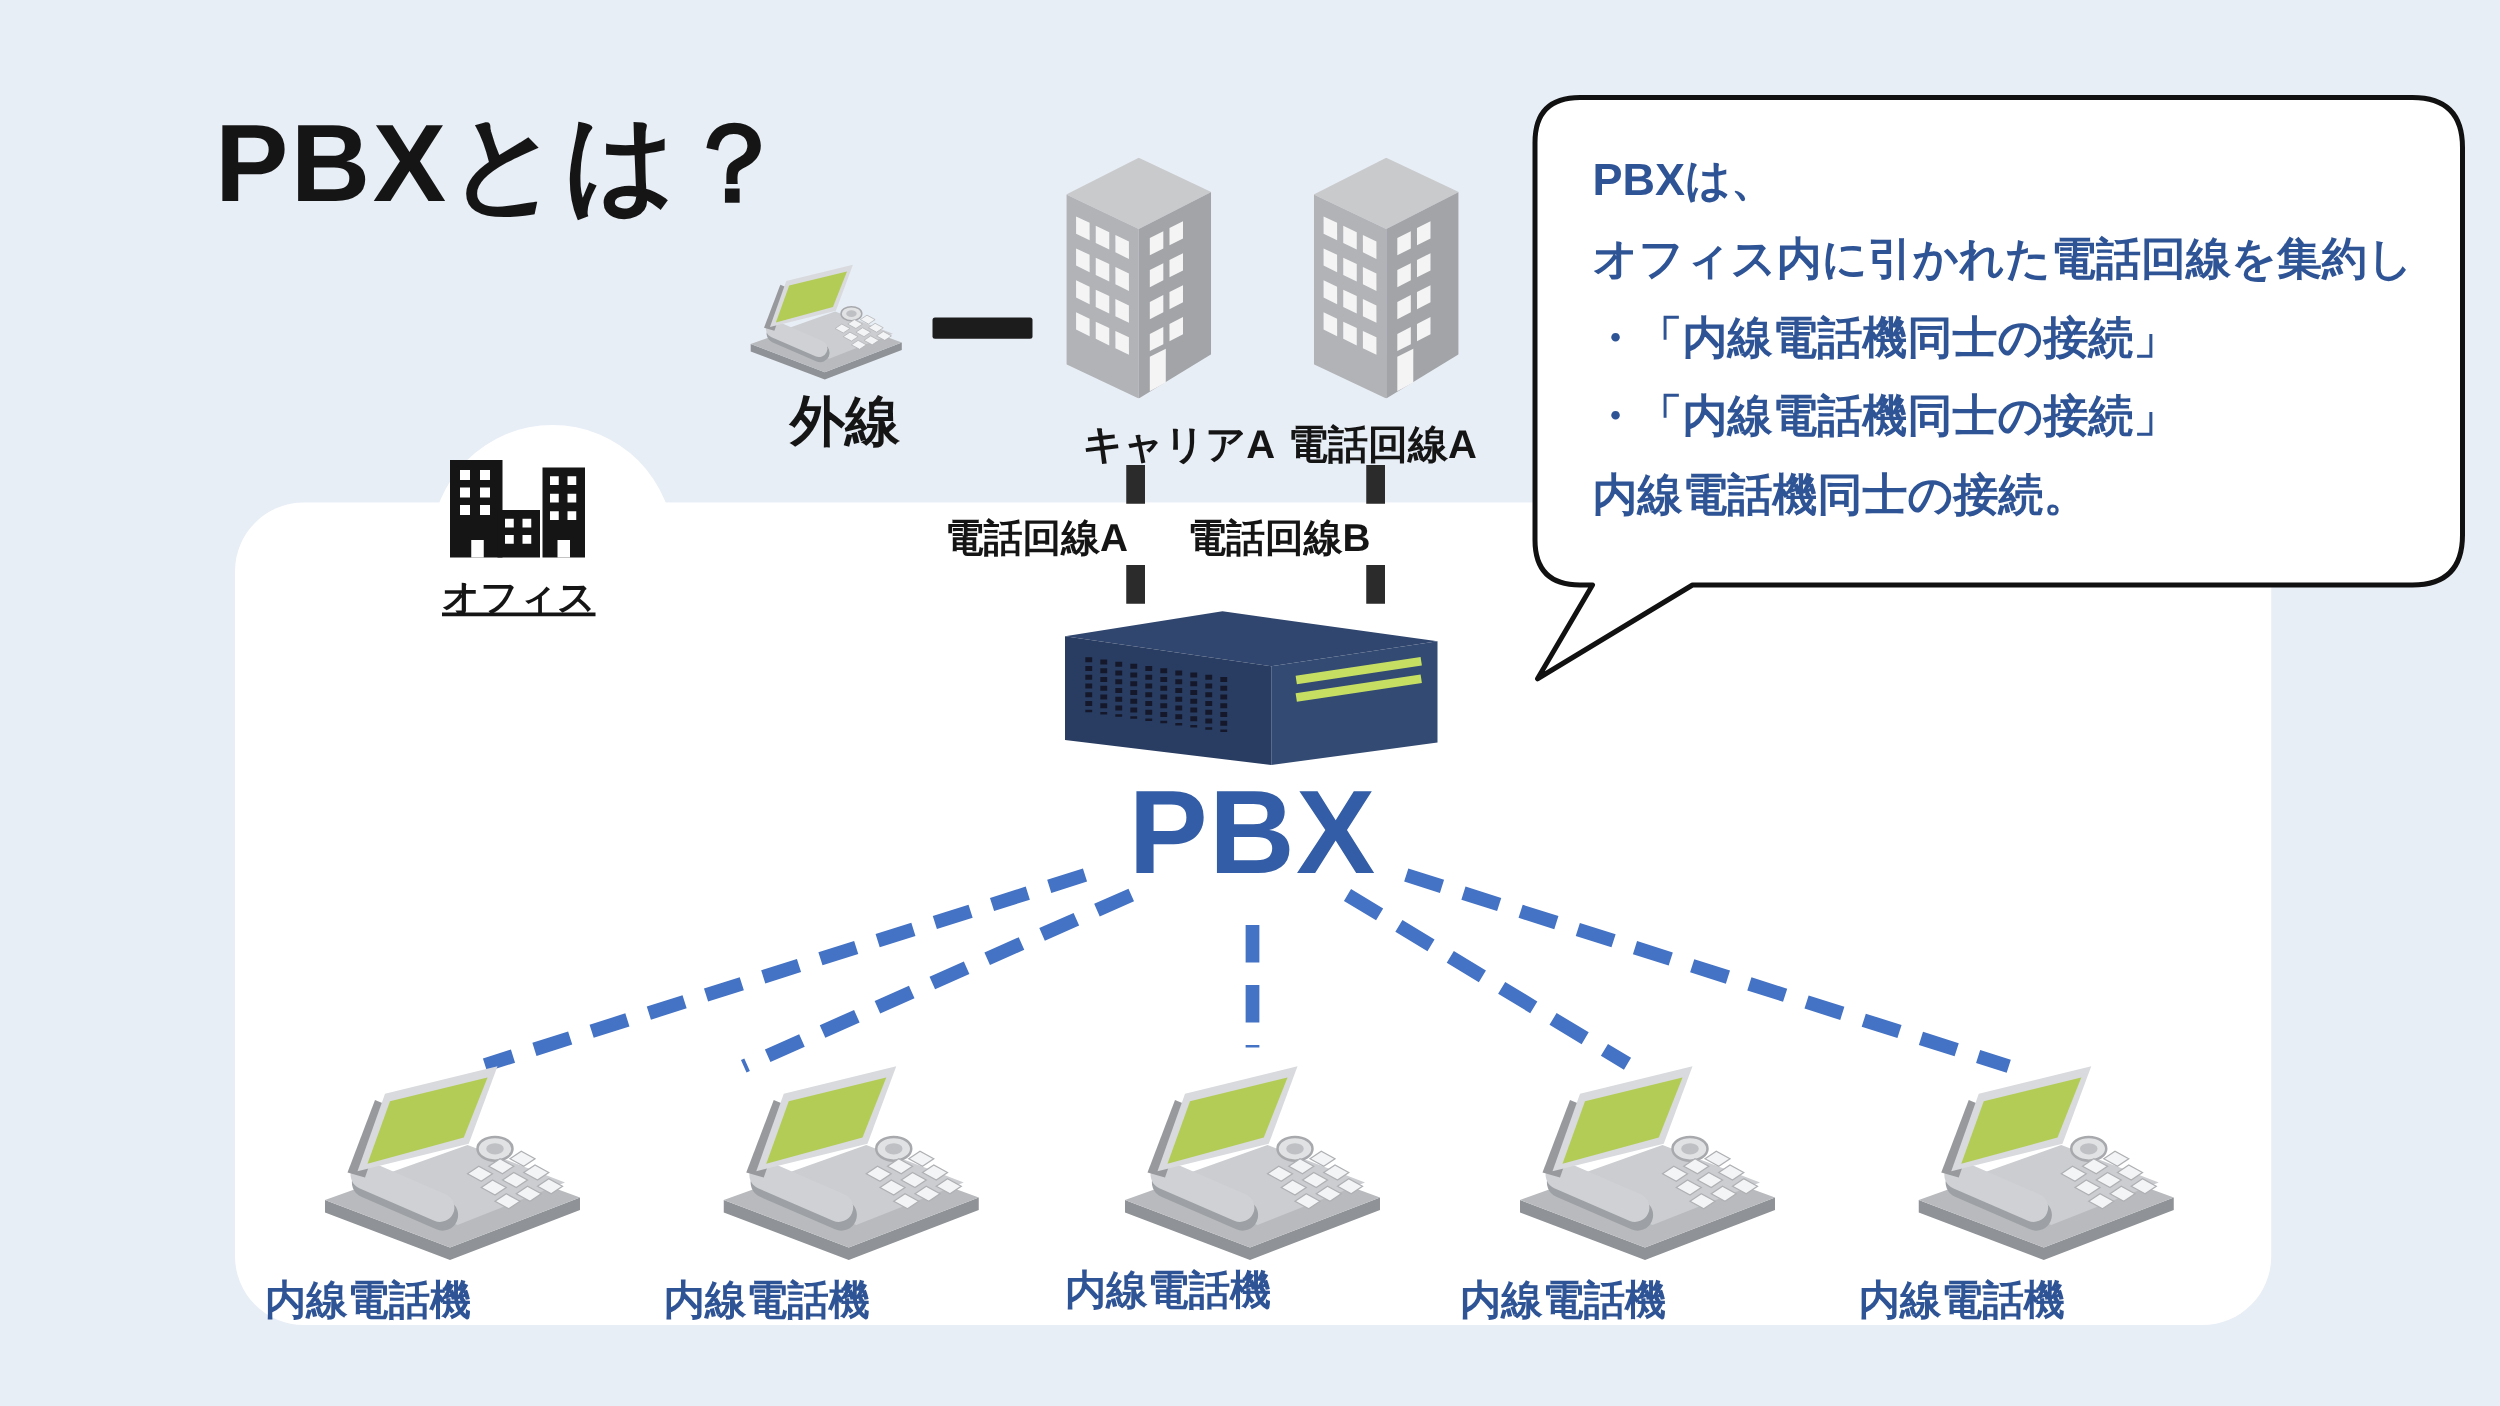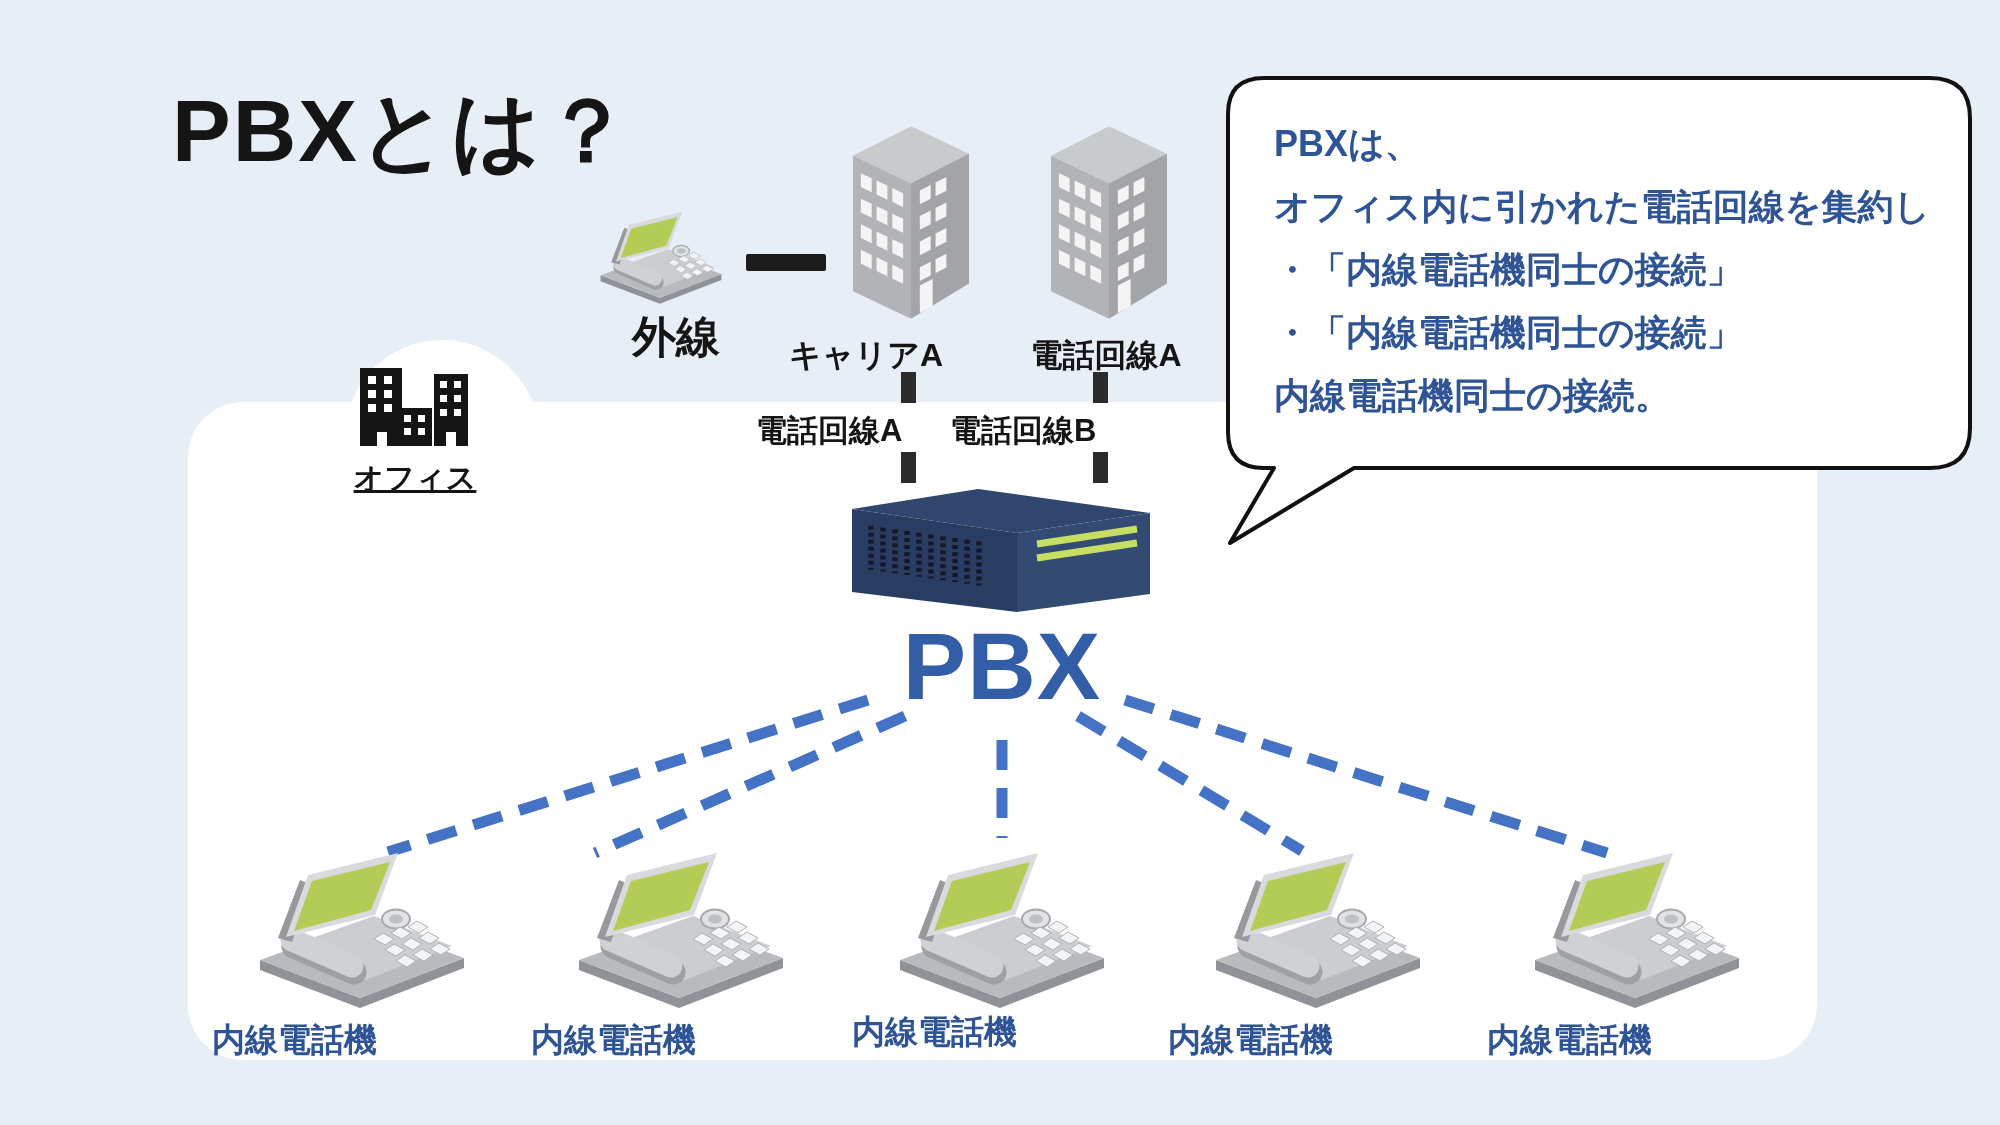--- a/index.html
+++ b/index.html
@@ -18,21 +18,21 @@
   .office-panel{left:188px;top:402px;width:1629px;height:658px;background:var(--panel-bg);border-radius:55px;}
   .office-bump{left:345px;top:340px;width:194px;height:194px;background:var(--panel-bg);border-radius:50%;}
   .office-icon{left:358px;top:364px;width:112px;height:84px;}
   .office-label{left:295px;top:458px;width:240px;text-align:center;font-size:30px;font-weight:bold;color:var(--label-text);text-decoration:underline;}
   .external-phone{left:597px;top:204px;width:128px;height:101px;}
   .external-label{left:576px;top:308px;width:200px;text-align:center;font-size:44px;font-weight:bold;color:var(--label-text);}
   .connector{left:746px;top:254px;width:80px;height:17px;background:#1c1c1c;border-radius:2px;}
   .bldgA{left:853px;top:126px;width:116px;height:193px;}
   .bldgB{left:1051px;top:126px;width:116px;height:193px;}
   .carrier-label{top:334px;width:300px;text-align:center;font-size:32px;font-weight:bold;color:var(--label-text);}
-  .carrierA{left:716px;} .carrierB{left:956px;}
+  .carrierA{left:793px;} .carrierB{left:956px;}
   .pline-dash{width:15px;height:31px;background:var(--phone-line-dash);}
   .plineA1{left:901px;top:372px;} .plineA2{left:901px;top:452px;}
   .plineB1{left:1093px;top:372px;} .plineB2{left:1093px;top:452px;}
   .pline-label{top:410px;width:300px;text-align:left;font-size:31px;font-weight:bold;color:var(--label-text);}
   .plineA-label{left:756px;} .plineB-label{left:950px;}
   .pbx-device{left:845px;top:478px;width:312px;height:140px;}
   .pbx-label{left:850px;top:612px;width:304px;text-align:center;font-size:95px;font-weight:bold;color:var(--pbx-text);letter-spacing:1px;}
   .lines-overlay{left:0;top:0;width:2000px;height:1125px;pointer-events:none;}
   .ext-phone{top:840px;width:216px;height:170px;}
   .ep1{left:254px;} .ep2{left:573px;} .ep3{left:894px;} .ep4{left:1210px;} .ep5{left:1529px;}

